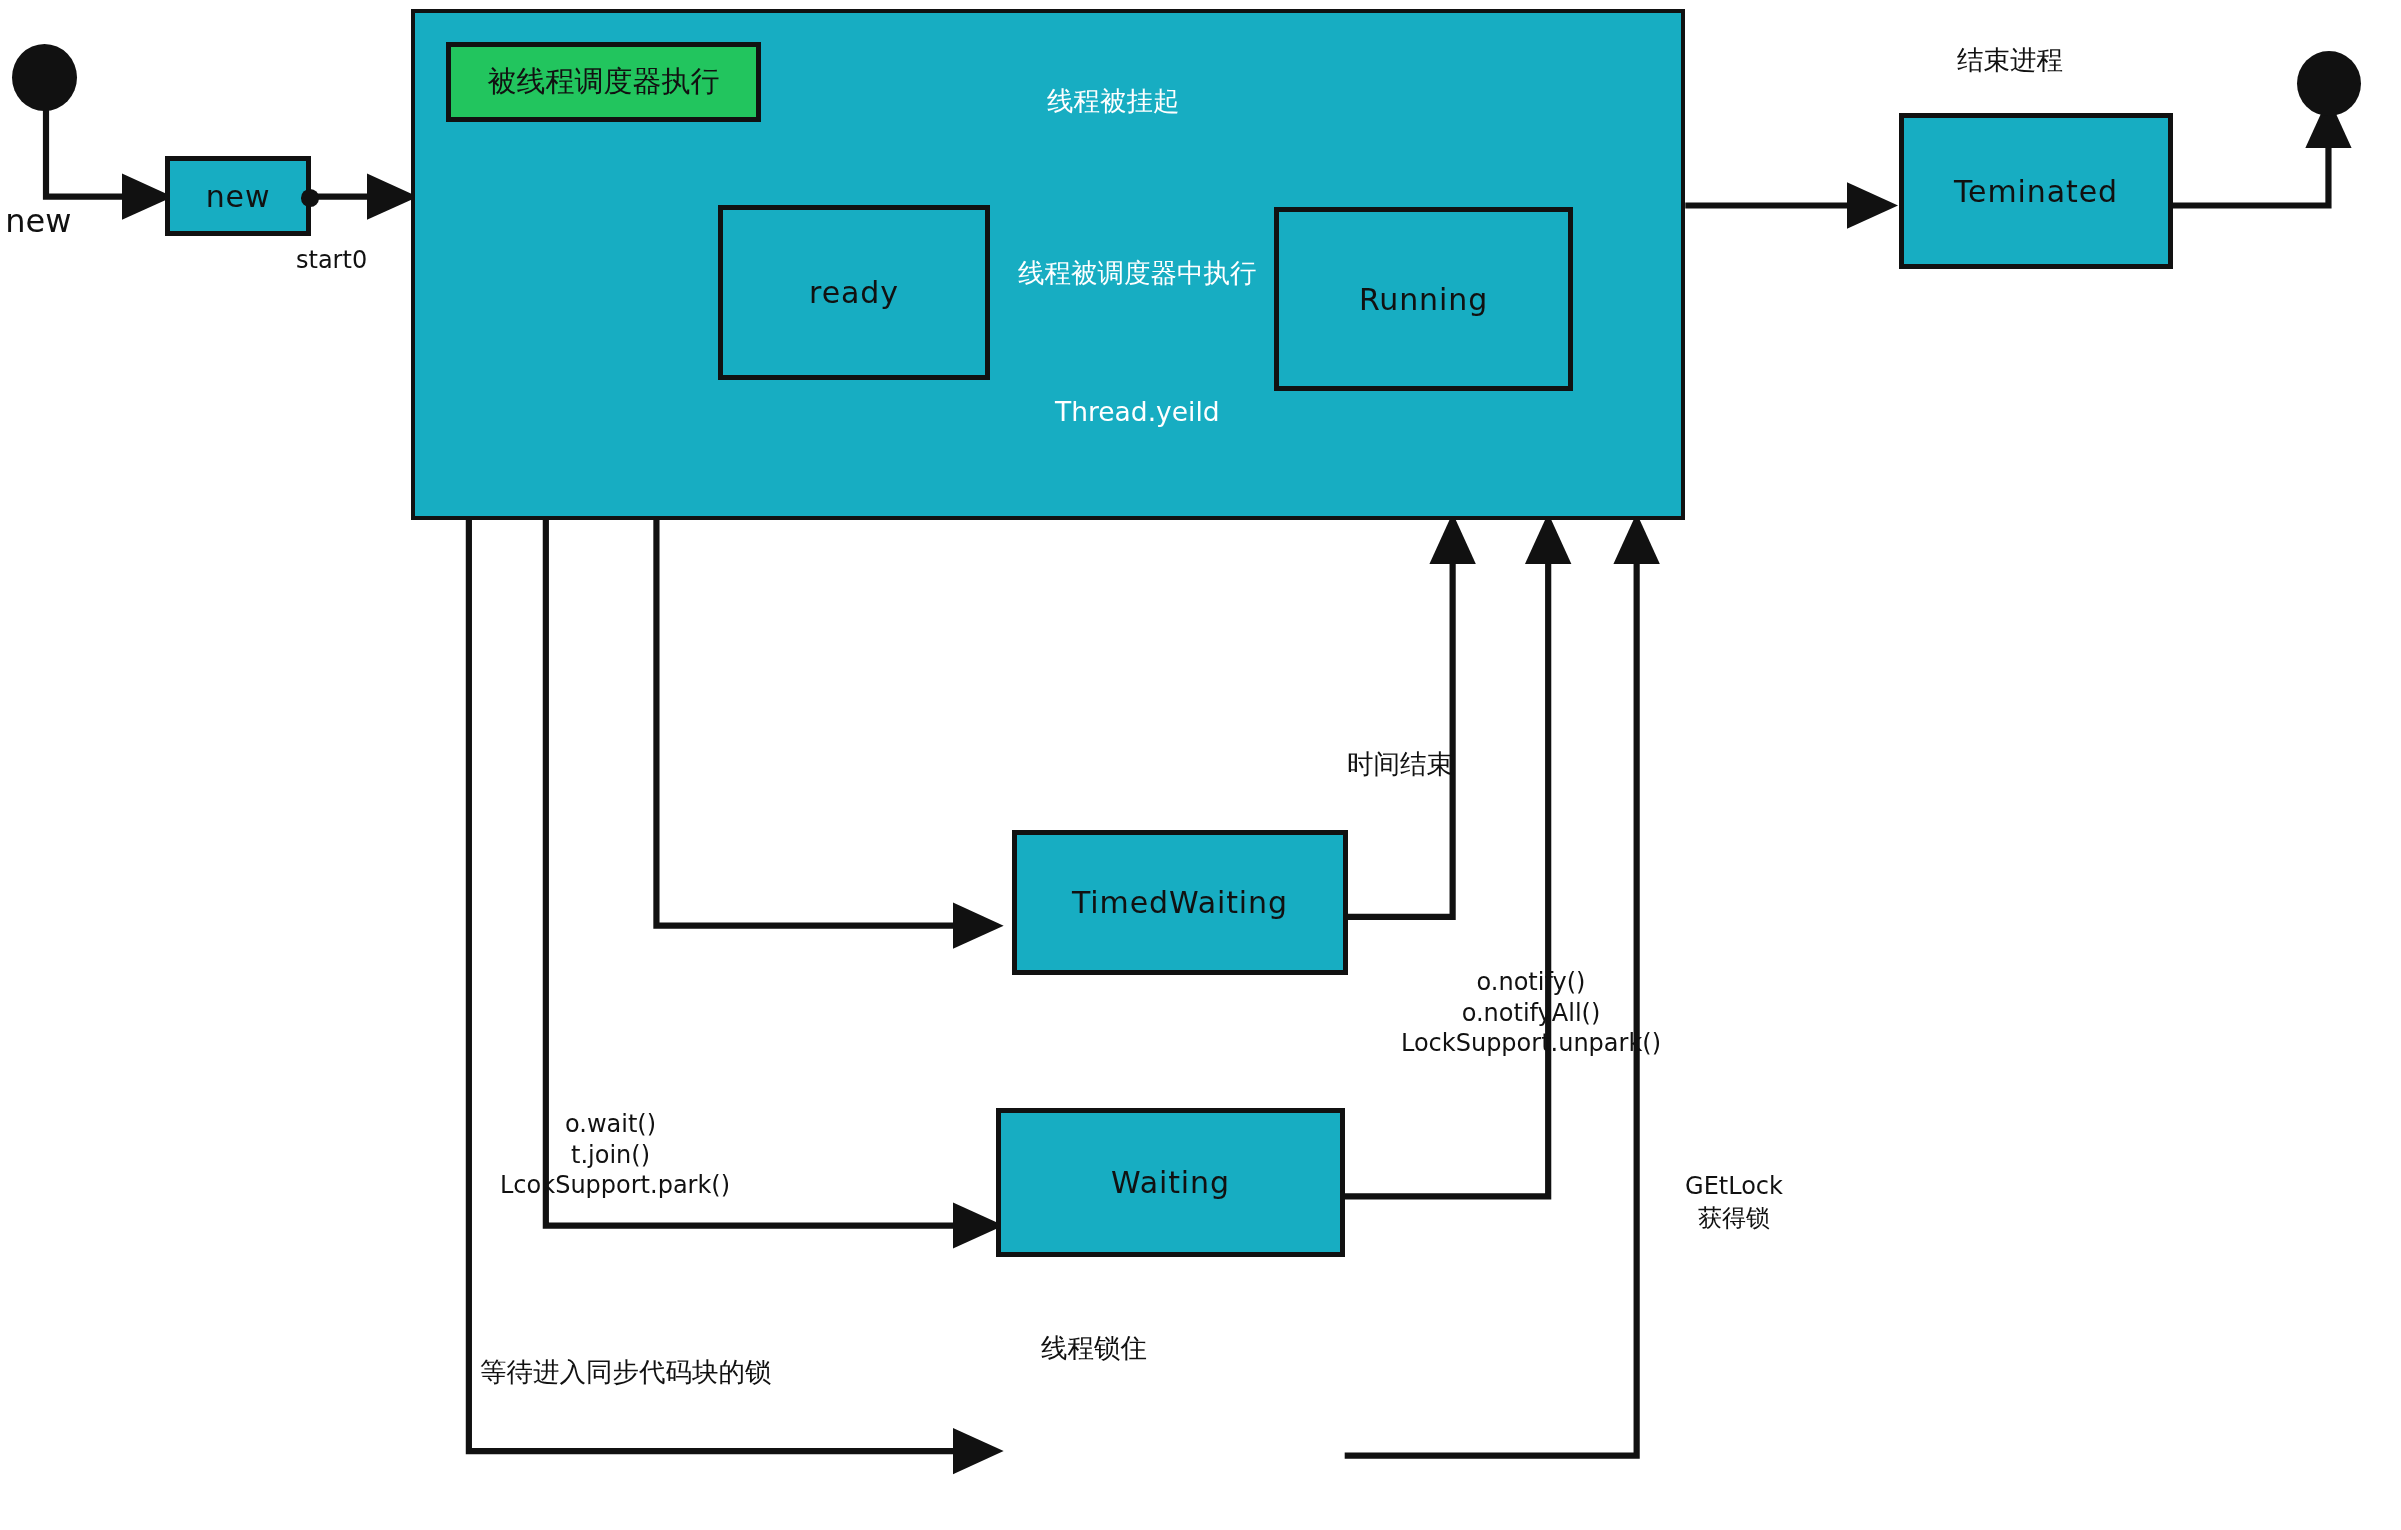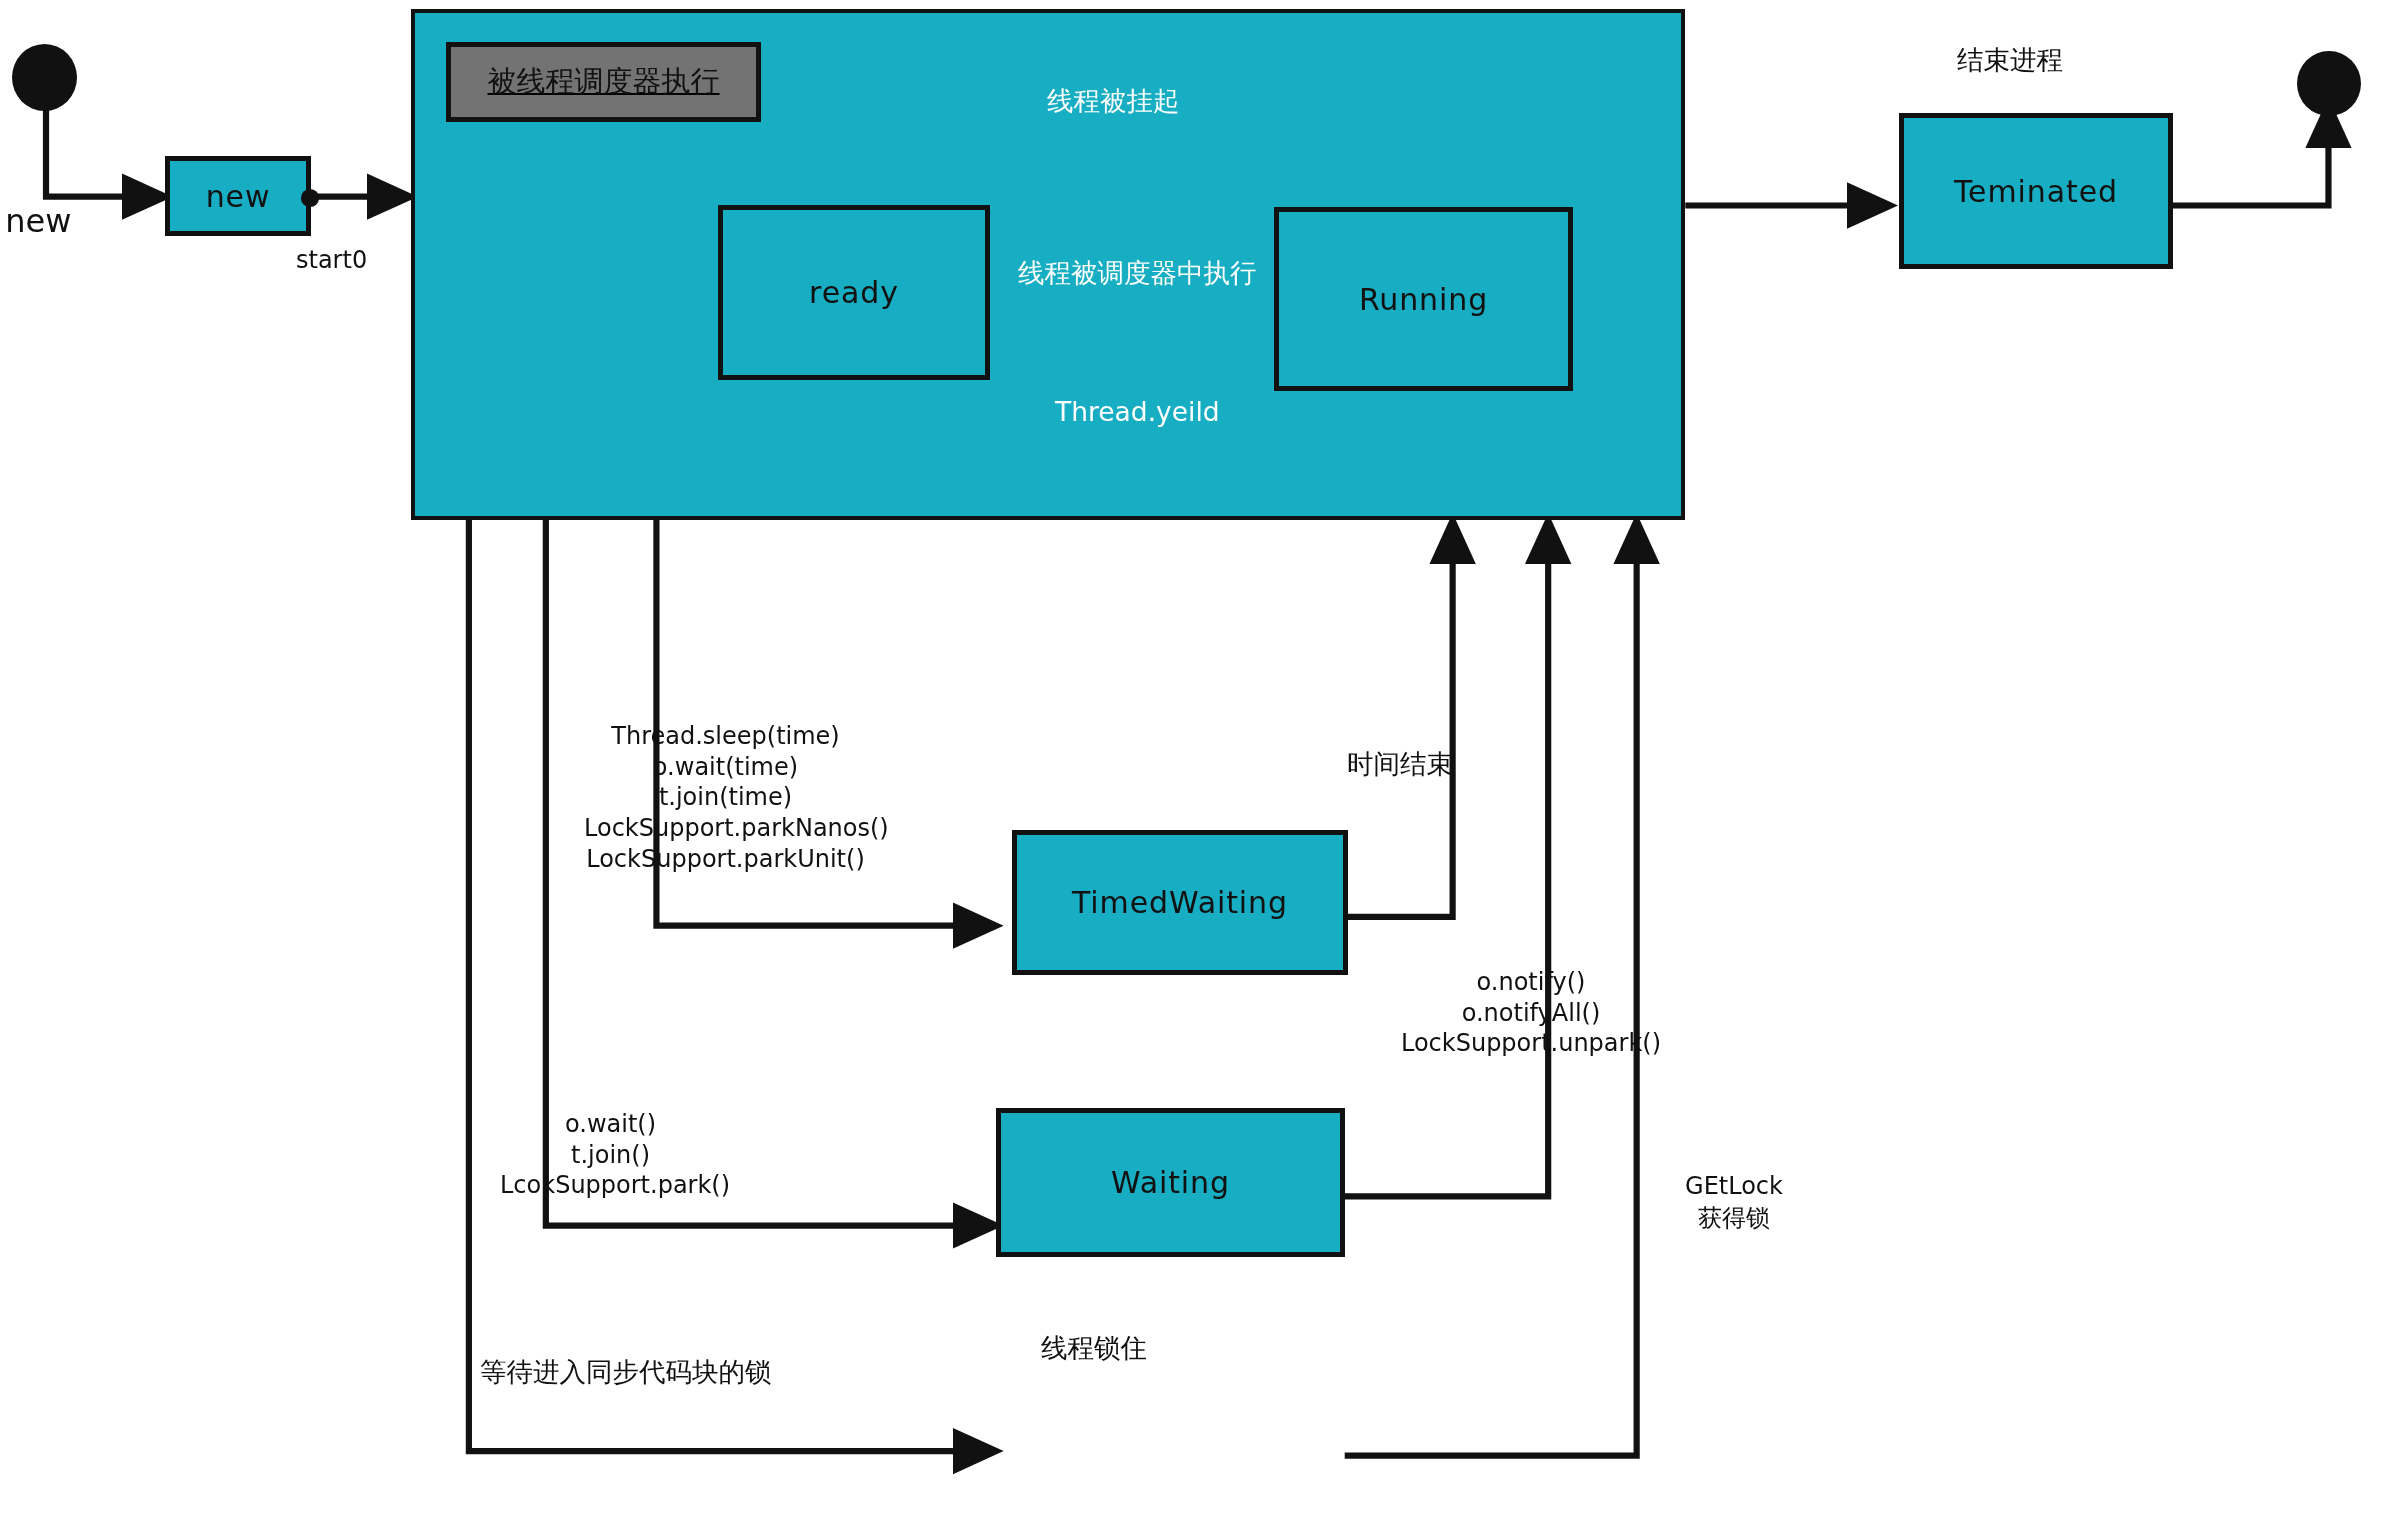--- a/index.html
+++ b/index.html
@@ -5,22 +5,22 @@
   html,body{margin:0;padding:0;background:#ffffff;}
   body{width:2401px;height:1531px;overflow:hidden;
        font-family:"Liberation Sans", sans-serif;}
   #stage{position:relative;width:2401px;height:1531px;background:#fff;}
   svg#wires{position:absolute;left:0;top:0;width:2401px;height:1531px;}
   .node{position:absolute;background:#17ADC2;border:5.3px solid #111;
         display:flex;align-items:center;justify-content:center;box-sizing:border-box;}
   .node-label{font-family:"DejaVu Sans", sans-serif;color:#111;font-size:30px;
               letter-spacing:0.9px;white-space:nowrap;}
   .group-box{position:absolute;background:#17ADC2;border:4.4px solid #111;box-sizing:border-box;}
-  .inner-box{position:absolute;background:#737373;border:5.3px solid #111;box-sizing:border-box;
-             display:flex;align-items:center;justify-content:center;text-decoration:underline;}
+  .inner-box{position:absolute;background:#22c55e;border:5.3px solid #111;box-sizing:border-box;
+             display:flex;align-items:center;justify-content:center;}
   .cn{font-family:"DejaVu Sans", sans-serif;font-size:29px;color:#111;white-space:nowrap;}
   .edge-label{position:absolute;font-family:"DejaVu Sans", sans-serif;font-size:26.5px;
               color:#111;white-space:nowrap;}
   .edge-label.white{color:#ffffff;}
   .code-label{position:absolute;font-family:"DejaVu Sans", sans-serif;font-size:24px;
               color:#111;white-space:nowrap;text-align:center;line-height:1.28;}
   .terminal-dot{position:absolute;background:#111;border-radius:50%;}
 </style>
 </head>
 <body>
@@ -88,27 +88,20 @@
 
   <div class="edge-label white" style="left:1047px;top:83px;">线程被挂起</div>
   <div class="edge-label white" style="left:1018px;top:255px;">线程被调度器中执行</div>
   <div class="edge-label white" style="left:1055px;top:396px;">Thread.yeild</div>
 
   <div class="edge-label" style="left:1957px;top:42px;">结束进程</div>
   <div class="node" style="left:1899px;top:113px;width:274px;height:156px;">
     <span class="node-label">Teminated</span>
   </div>
 
-  <div class="code-label" style="left:584px;top:721px;width:283px;">
-    <div>Thread.sleep(time)</div>
-    <div>o.wait(time)</div>
-    <div>t.join(time)</div>
-    <div>LockSupport.parkNanos()</div>
-    <div>LockSupport.parkUnit()</div>
-  </div>
 
   <div class="node" style="left:996px;top:830px;width:336px;height:145px;margin-left:16px;">
     <span class="node-label">TimedWaiting</span>
   </div>
 
   <div class="edge-label" style="left:1347px;top:746px;">时间结束</div>
 
   <div class="code-label" style="left:500px;top:1077px;width:221px;margin-top:32px;">
     <div>o.wait()</div>
     <div>t.join()</div>

